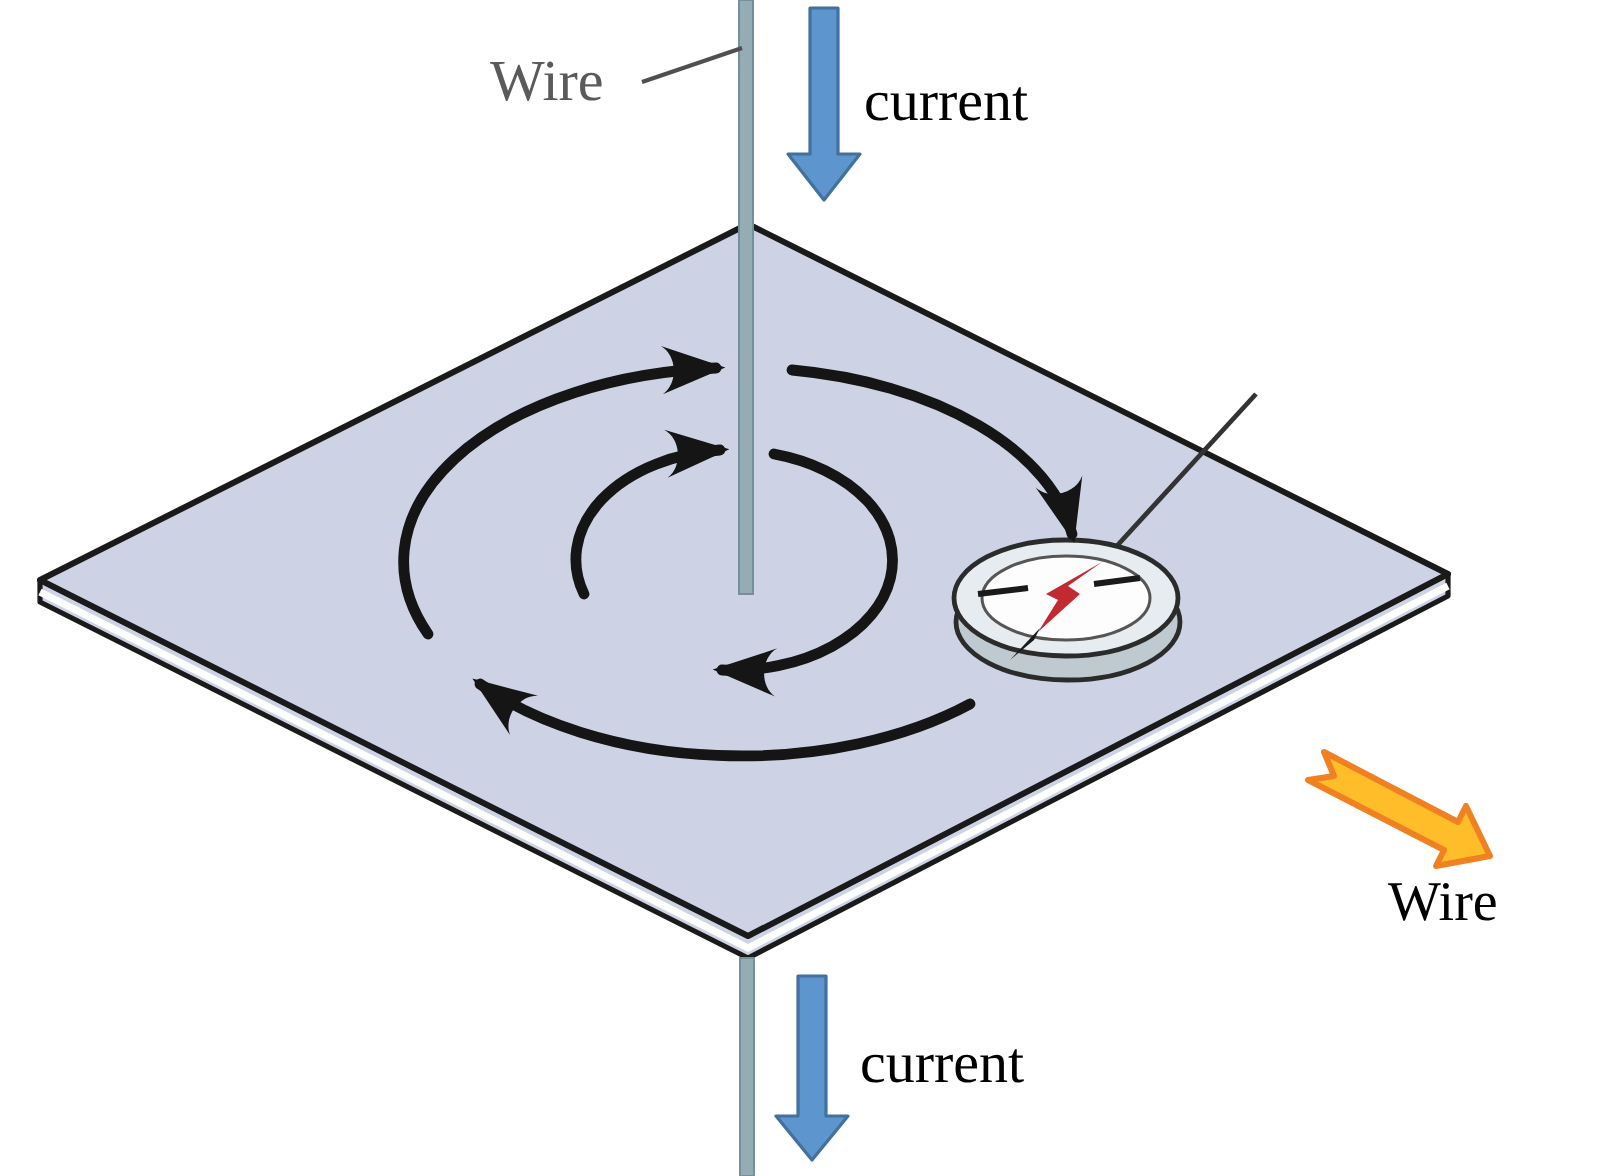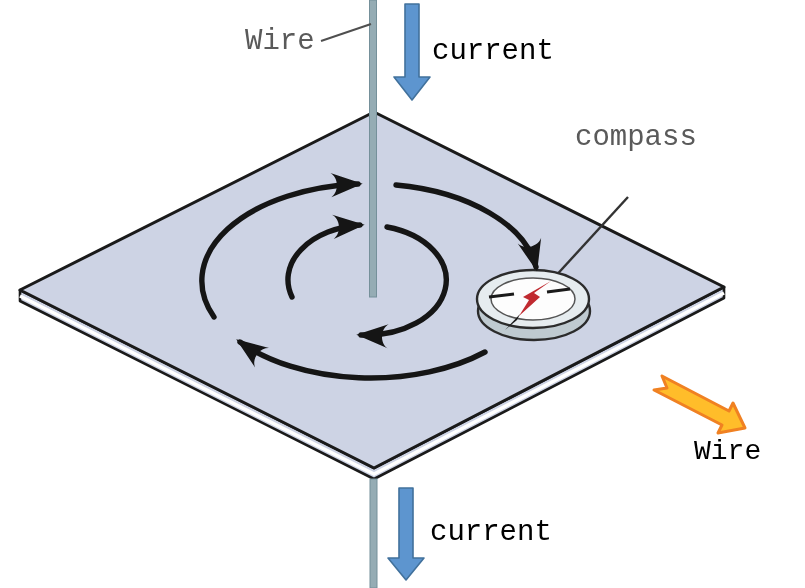--- a/index.html
+++ b/index.html
@@ -3,21 +3,21 @@
 <meta charset="utf-8">
 <style>
   html,body{margin:0;padding:0;}
   body{
     width:805px;height:588px;position:relative;background:#ffffff;
     overflow:hidden;font-family:"Liberation Sans", sans-serif;
   }
   svg{position:absolute;left:0;top:0;}
   .lbl{
     position:absolute;white-space:nowrap;
-    font-family:Liberation Mono, monospace;
+    font-family:Liberation Serif, serif;
     font-size:29px;line-height:31px;color:#000;
   }
   .lbl.gray{color:#5a5a5a;}
   .two-line div{display:block;}
 </style>
 </head>
 <body>
 
 <svg width="805" height="588" viewBox="0 0 805 588">
   <defs>
@@ -60,18 +60,17 @@
   <polygon points="399,488 413,488 413,558 424,558 406,580 388,558 399,558" stroke="#41719c" stroke-width="1.6" stroke-linejoin="round" fill="#5d95cf"></polygon>
 
   <polygon points="662,376 729,411 733,403 745,428 718,433 722,425 654,390 667,388" stroke="#f08122" stroke-width="3" stroke-linejoin="round" fill="#ffbd2a"></polygon>
 </svg>
 
 <div class="lbl gray" style="left:245px;top:26px">Wire</div>
 
 <div class="lbl" style="left:432px;top:36px">current</div>
 
 <div class="lbl gray two-line" style="left:575px;top:123px;line-height:30px">
-  <div>compass</div>
 </div>
 
 <div class="lbl" style="left:694px;top:436px;font-size:28px">Wire</div>
 
 <div class="lbl" style="left:430px;top:517px">current</div>
 
 </body></html>

